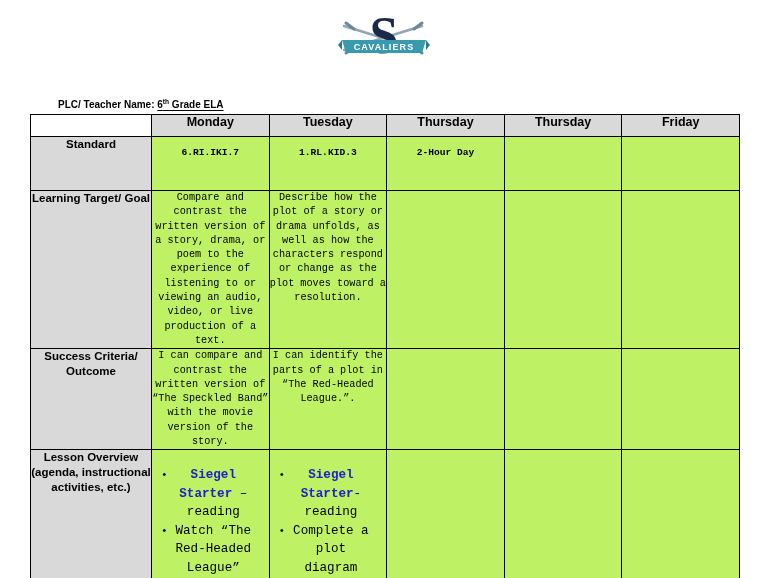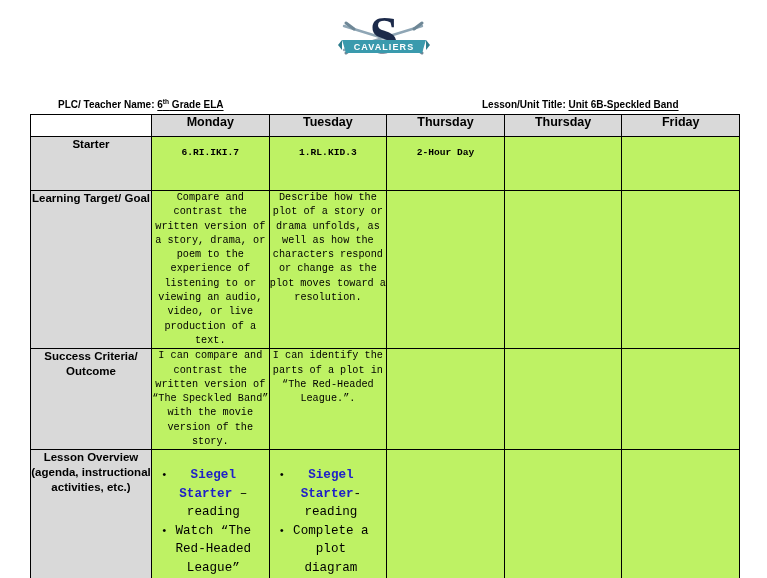--- a/index.html
+++ b/index.html
@@ -186,24 +186,20 @@
   </div>
 
   <div class="header-line">
 
     <div class="hdr-field f1">
       <span class="hdr-label">PLC/ Teacher Name:</span>
       <span class="hdr-value"><span>6</span><sup>th</sup><span> Grade ELA</span></span>
     </div>
 
 
-    <div class="hdr-field f3">
-      <span class="hdr-label">Lesson/Unit Title:</span>
-      <span class="hdr-value">Unit 6B-Speckled Band</span>
-    </div>
   </div>
 
   <table class="plan-table">
     <colgroup>
       <col class="c-label">
         <col class="c-day">
         <col class="c-day">
       <col class="c-day">
         <col class="c-day">
         <col class="c-day">
@@ -213,21 +209,21 @@
         <tr>
       <td class="th-blank"></td>
       <td class="th-day">Monday</td>
       <td class="th-day">Tuesday</td>
       <td class="th-day">Thursday</td>
       <td class="th-day">Thursday</td>
       <td class="th-day">Friday</td>
     </tr>
 
     <tr class="r-standard">
-      <td class="row-label">Starter</td>
+      <td class="row-label">Standard</td>
       <td class="cell standard">6.RI.IKI.7</td>
       <td class="cell standard">1.RL.KID.3</td>
       <td class="cell standard">2-Hour Day</td>
       <td class="cell standard"></td>
       <td class="cell standard"></td>
     </tr>
 
     <tr class="r-target">
       <td class="row-label">Learning Target/ Goal</td>
       <td class="cell">Compare and contrast the written version of a story, drama, or poem to the experience of listening to or viewing an audio, video, or live production of a text.</td>

